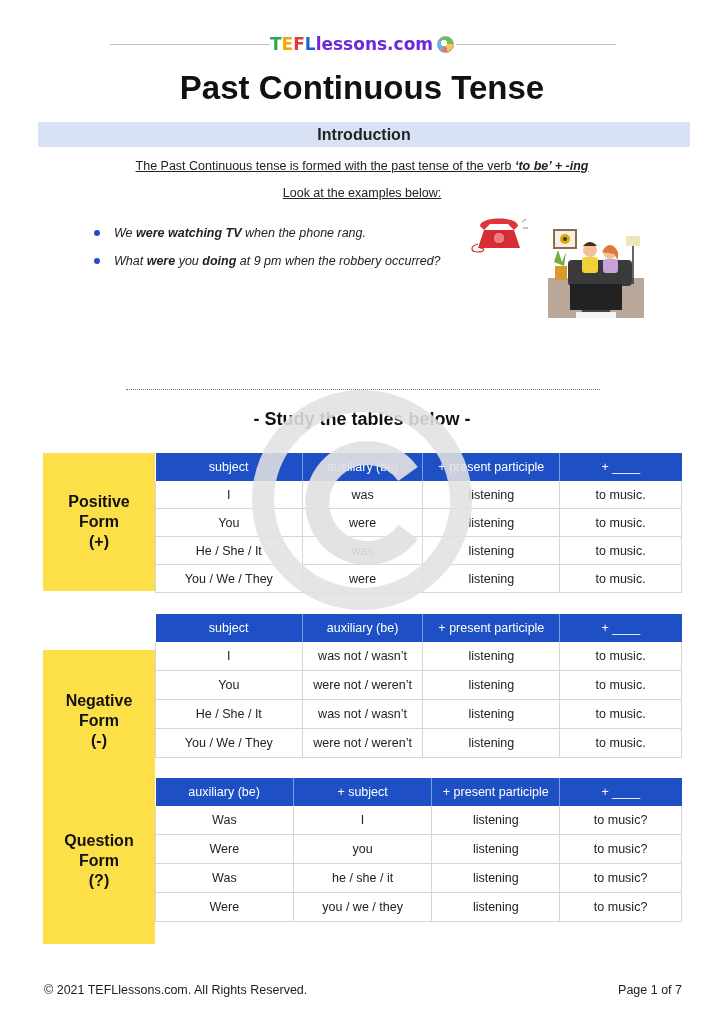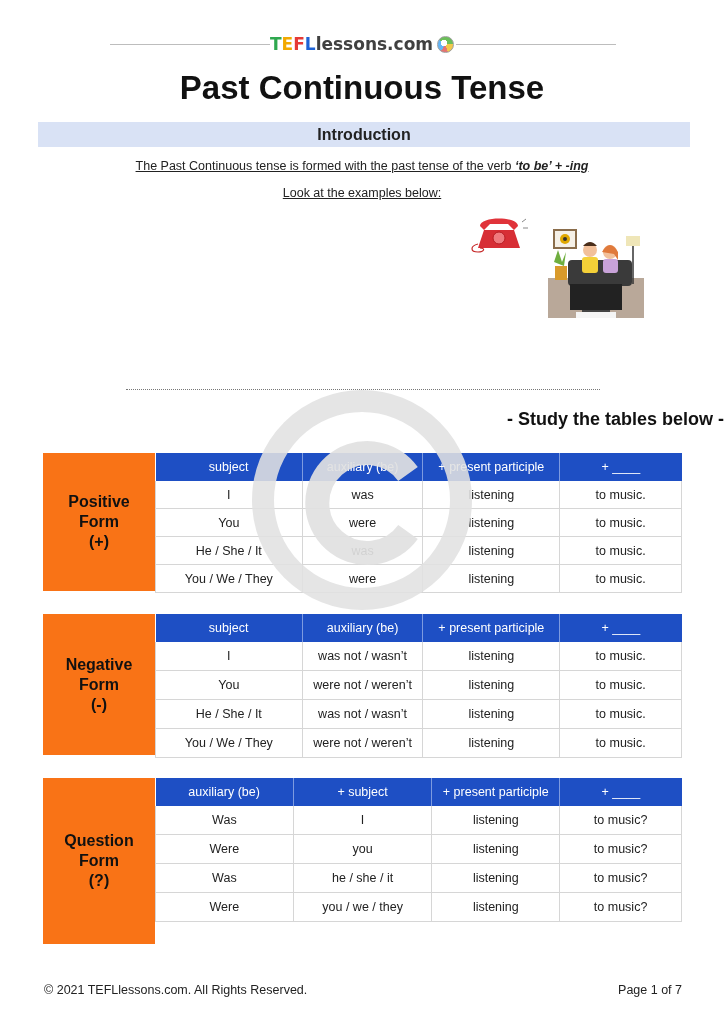--- a/index.html
+++ b/index.html
@@ -5,46 +5,46 @@
   html, body { margin:0; padding:0; background:#ffffff; }
   body { width:724px; height:1024px; position:relative; overflow:hidden;
          font-family:"Liberation Sans", "DejaVu Sans", sans-serif; color:#1a1a1a; }
   .abs { position:absolute; }
 
   
   .logo-line { position:absolute; top:44px; height:1px; background:#bdbdbd; }
   .logo { position:absolute; top:33px; left:0; width:724px; text-align:center;
           font-family:"DejaVu Sans", sans-serif; font-weight:bold; font-size:17px; line-height:22px; }
   .logo .t { color:#2fa84f; } .logo .e { color:#f2a900; } .logo .f { color:#e53935; } .logo .l { color:#1e63d6; }
-  .logo .rest { color:#404040; }
+  .logo .rest { color:#6d28d9; }
   .globe { display:inline-block; width:17px; height:17px; border-radius:50%; vertical-align:-3px; margin-left:4px;
            background: radial-gradient(circle at 40% 40%, #ffffff 0 25%, transparent 26%),
                        conic-gradient(#6bbf59 0 25%, #f2c94c 0 45%, #e57373 0 60%, #64b5f6 0 85%, #6bbf59 0 100%);
            border:1px solid #9e9e9e; box-sizing:border-box; }
 
   .title { position:absolute; top:68px; left:0; width:724px; text-align:center;
            font-size:33px; font-weight:bold; color:#111; line-height:40px; }
 
   .intro-bar { position:absolute; left:38px; top:122px; width:652px; height:25px; background:#d9e2f5;
                text-align:center; font-size:16px; font-weight:bold; line-height:25px; color:#222; }
 
   .intro-text { position:absolute; left:0; width:724px; text-align:center; font-size:12.5px; color:#222;text-decoration:underline; }
 
   ul.examples { position:absolute; left:92px; top:224px; margin:0; padding:0; list-style:none; }
   ul.examples li { position:relative; height:28px; line-height:18px; font-size:12.5px; font-style:italic; color:#222; padding-left:22px; white-space:nowrap; }
   ul.examples li::before { content:""; position:absolute; left:2px; top:6px; width:6px; height:6px; border-radius:50%; background:#1e4fc4; }
   ul.examples b { font-weight:bold; }
 
   .dotline { position:absolute; left:126px; top:389px; width:474px; border-top:1px dotted #777; }
 
-  .study { position:absolute; top:409px; left:0; width:724px; text-align:right; font-size:18px; font-weight:bold; color:#111; }
+  .study { position:absolute; top:409px; left:0; width:724px; text-align:center; font-size:18px; font-weight:bold; color:#111; }
 
   
   .tbl { position:absolute; left:43px; width:639px; }
-  .tbl .side { position:absolute; left:0; top:0; width:112px; background:#f97316; display:flex; align-items:center; justify-content:center;
+  .tbl .side { position:absolute; left:0; top:0; width:112px; background:#fde047; display:flex; align-items:center; justify-content:center;
                text-align:center; font-size:16px; font-weight:bold; line-height:20px; color:#111; }
   .tbl table { position:absolute; left:112px; top:0; border-collapse:collapse; table-layout:fixed; }
   .tbl th { background:#1e4fc4; color:#ffffff; font-weight:normal; font-size:12.5px; height:28px; padding:0; border-right:1px solid #7d9be0; text-align:center; }
   .tbl th:last-child { border-right:none; }
   .tbl td { height:27px; padding:0; font-size:12.5px; text-align:center; color:#222; border:1px solid #d6d6d6; border-top:none; background:#fff; }
 
   
   .wm { position:absolute; left:252px; top:390px; width:220px; height:220px; border-radius:50%;
         border:22px solid rgba(225,225,225,0.88); box-sizing:border-box; pointer-events:none; }
   .wm-c { position:absolute; left:296px; top:436px; width:134px; height:134px; pointer-events:none; }
@@ -64,20 +64,22 @@
 <div class="title">Past Continuous Tense</div>
 
 <div class="intro-bar">Introduction</div>
 
 <div class="intro-text" style="top:159px;">
   <span>The Past Continuous tense is formed with the past tense of the verb </span><b><i>‘to be’ + -ing</i></b>
 </div>
 <div class="intro-text" style="top:186px;text-align:center;">Look at the examples below:</div>
 
 <ul class="examples" id="examples">
+    <li><span>We </span><b>were watching TV</b><span> when the phone rang.</span></li>
+    <li><span>What </span><b>were</b><span> you </span><b>doing</b><span> at 9 pm when the robbery occurred?</span></li>
   </ul>
 
 <svg class="abs" style="left:468px; top:208px;" width="62" height="46" viewBox="0 0 62 46">
   <path d="M12 18 C12 8 50 8 50 18 L46 22 L40 16 L22 16 L16 22 Z" fill="#e0333a"></path>
   <path d="M16 22 L46 22 L52 40 L10 40 Z" fill="#d72e35"></path>
   <circle cx="31" cy="30" r="6" fill="#f07a7e" stroke="#b71c22" stroke-width="1"></circle>
   <path d="M10 36 C2 38 2 44 10 44 C16 44 18 40 12 40" stroke="#c62828" stroke-width="1.2" fill="none"></path>
   <path d="M54 14 l4 -3 M55 20 l5 0" stroke="#888" stroke-width="1"></path>
 </svg>
 
@@ -148,21 +150,21 @@
           <td style="height: 27px;">You / We / They</td>
           <td style="height: 27px;">were</td>
           <td style="height: 27px;">listening</td>
           <td style="height: 27px;">to music.</td>
         </tr>
       </tbody>
   </table>
 </div>
 
 <div class="tbl" id="tbl-1" style="top:614px; height:141px;">
-  <div class="side" style="height:141px;">
+  <div class="side" style="height:141px;margin-top:36px;">
     <div><span>Negative</span><br><span>Form</span><br><span>(-)</span></div>
   </div>
   <table>
     <colgroup>
         <col style="width:147px">
         <col style="width:121px">
         <col style="width:137px">
         <col style="width:122px">
       </colgroup>
     <thead>

